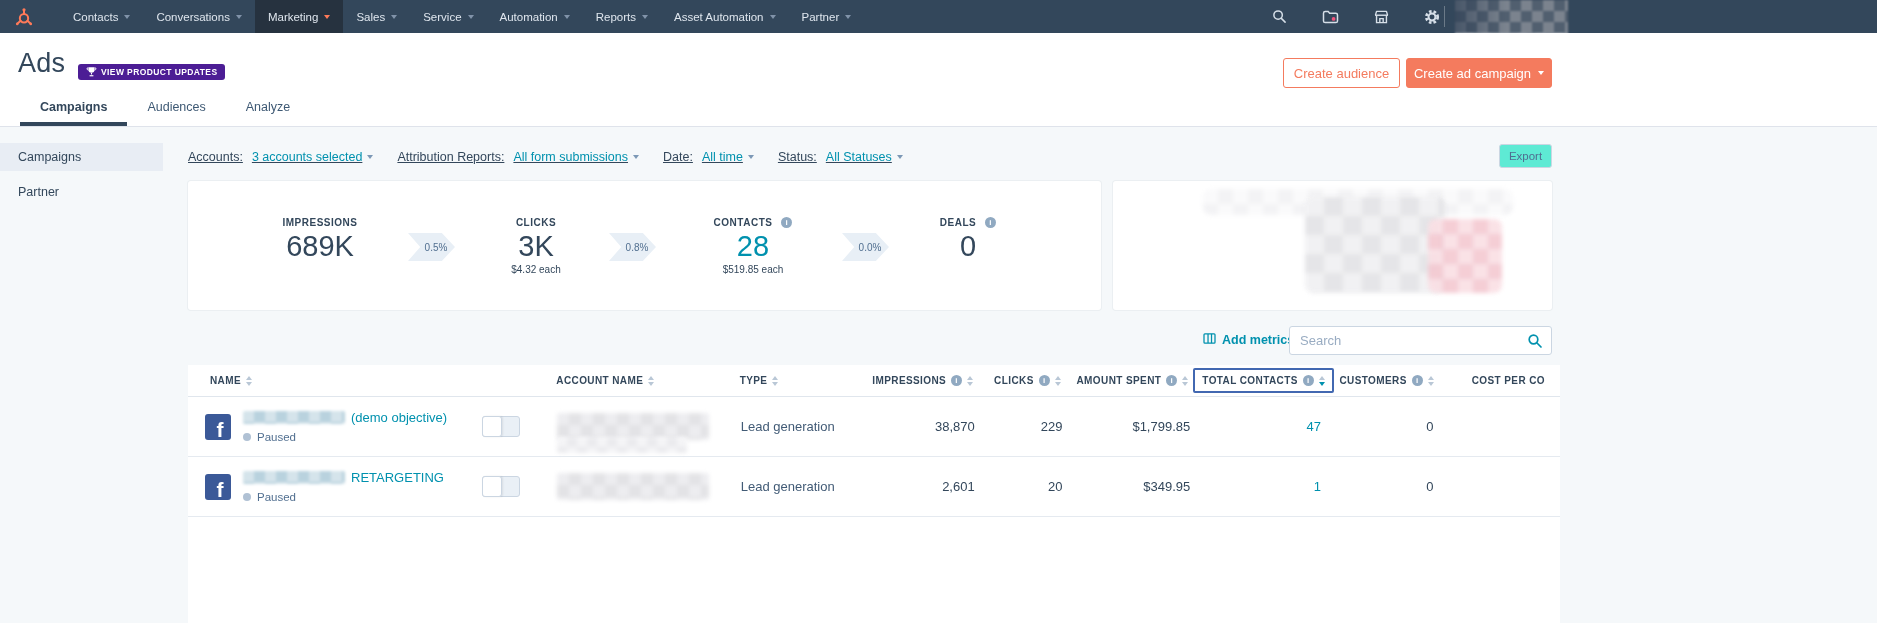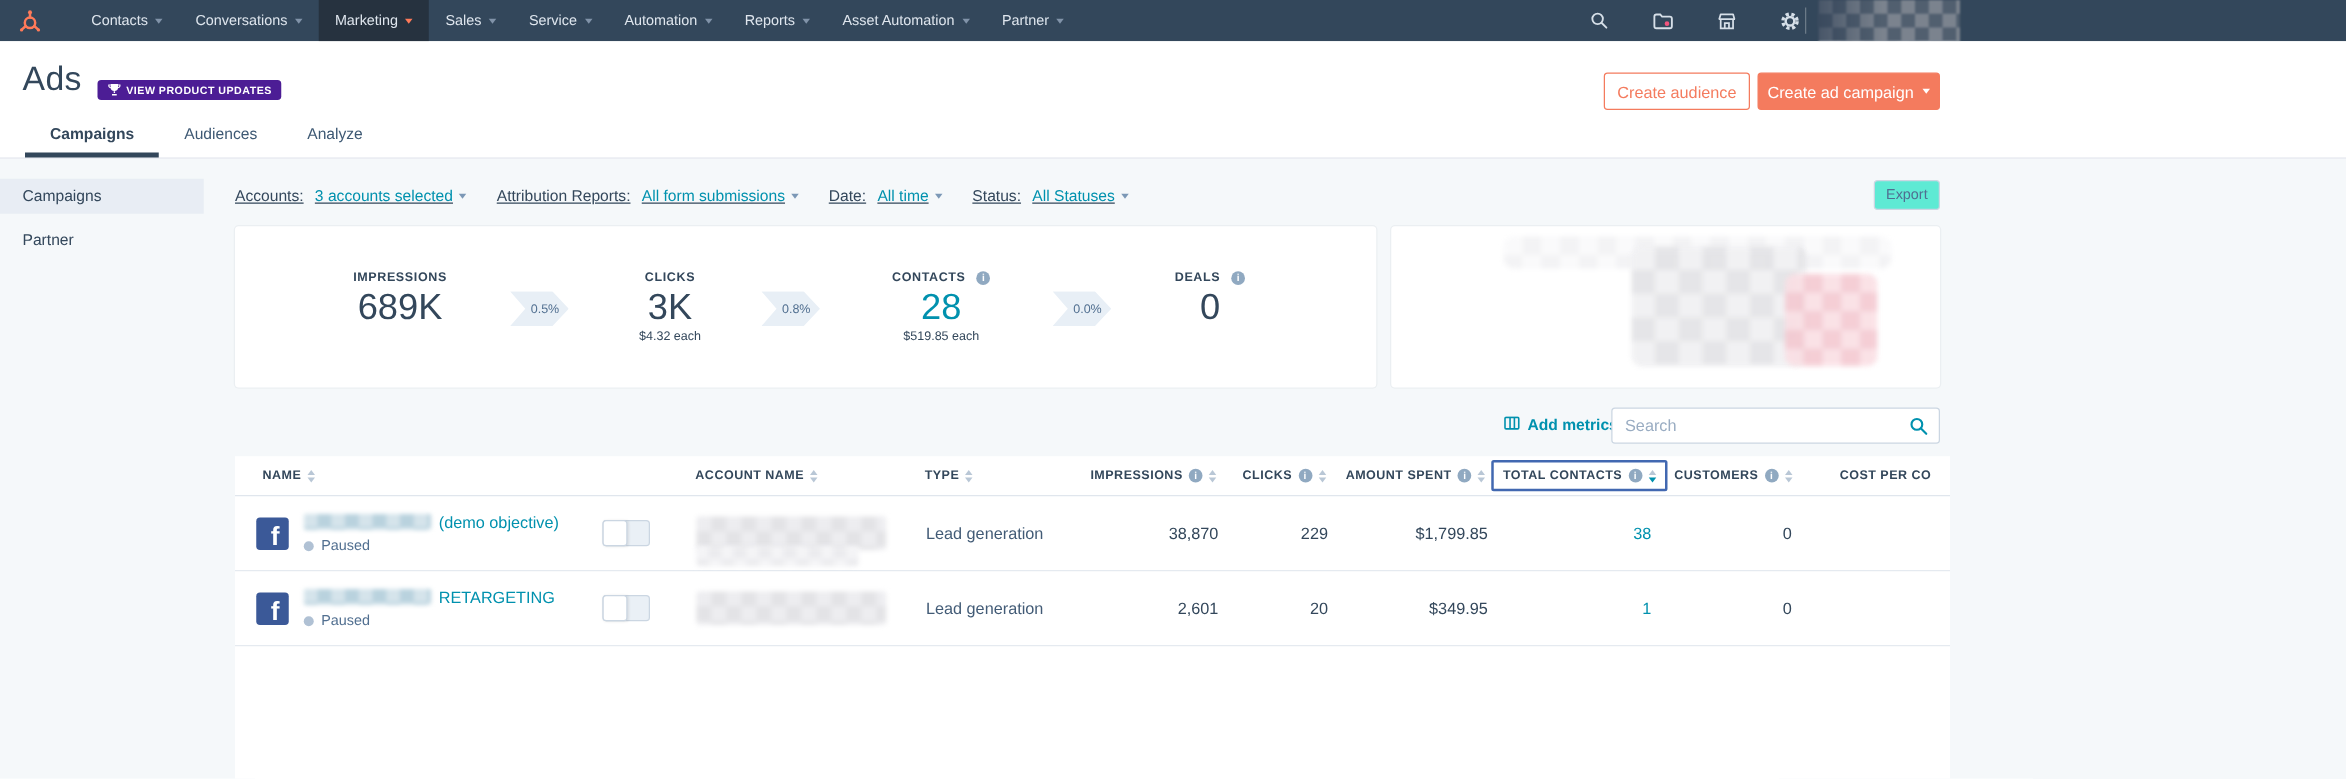--- a/index.html
+++ b/index.html
@@ -526,21 +526,21 @@
       </div>
       <div class="cell col-account account-cell">
         <span class="blur-account"></span>
         <span class="blur-account-extra"></span>
       </div>
       <div class="cell col-type">Lead generation</div>
       <div class="cell col-impr num">38,870</div>
       <div class="cell col-clicks num">229</div>
       <div class="cell col-amount num">$1,799.85</div>
       <div class="cell col-contacts">
-          <span class="link-val">38</span>
+          <span class="link-val">47</span>
         </div>
       <div class="cell col-cust num">0</div>
       <div class="cell col-cost"></div>
     </div>
 
     <div class="trow">
       <div class="cell col-name">
         <div class="fb"></div>
         <div class="name-block">
           <div class="name-line">

